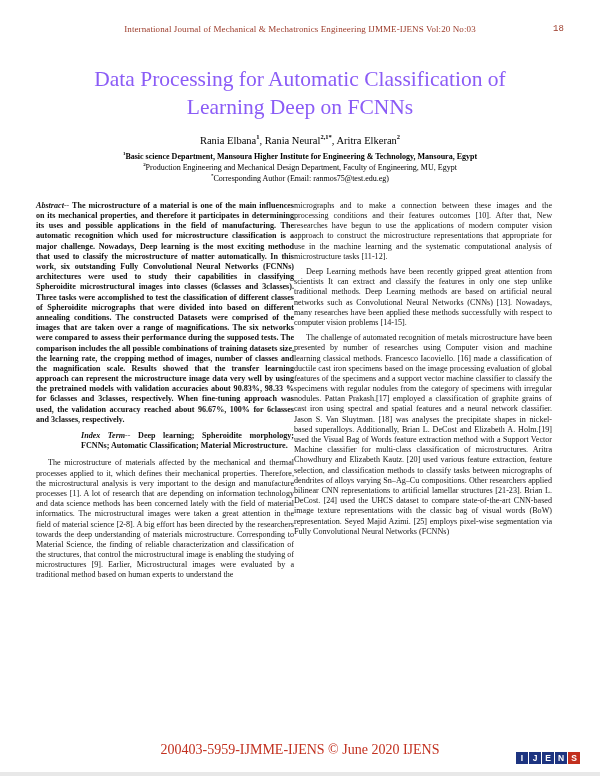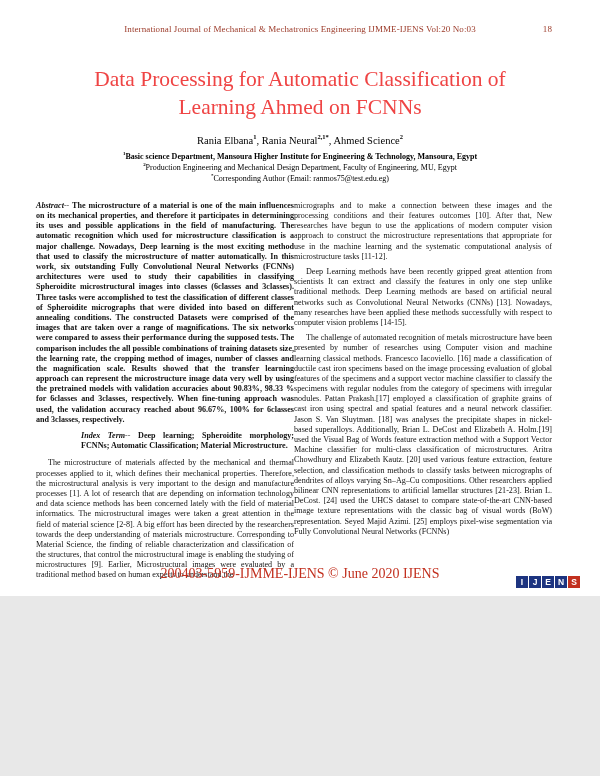--- a/index.html
+++ b/index.html
@@ -1,46 +1,47 @@
 <!DOCTYPE html>
 <html><head>
 <meta charset="utf-8">
 <style>
   * { margin: 0; padding: 0; box-sizing: border-box; }
   html, body { background: #e8e8e8; }
   body { font-family: "Liberation Serif", serif; color: #141414; }
   .page {
     position: relative;
-    width: 600px; height: 596px;
+    width: 600px; height: 772px;
     margin: 0 auto;
     background: #ffffff;
     padding: 24px 36px 12px 36px;
     overflow: hidden;
     box-shadow: 0 0 4px rgba(0,0,0,.25);
   }
   
   .running-head {
     position: relative;
     text-align: center;
     font-size: 9px;
     color: #9c3b2a;
     margin-bottom: 26px;
     letter-spacing: .1px;
   }
   .running-head .pagenum {
-    position: absolute; right: 12px; top: 0;
+    position: absolute; right: 0; top: 0;
     color: #9c3b2a;
+    font-family: Liberation Mono, monospace;
   }
   
   .title {
     text-align: center;
     font-size: 21.5px;
     font-weight: 400;
     line-height: 1.28;
-    color: #ef4444;
+    color: #8b5cf6;
     margin-bottom: 12px;
     margin-top: 32px;
   }
   .authors {
     text-align: center;
     font-size: 10.5px;
     margin-bottom: 5px;
     color: #000;
   }
   .authors sup, .affil sup { font-size: .62em; vertical-align: super; font-weight: bold; }
@@ -99,25 +100,25 @@
 
 <div class="page">
 
   <div class="running-head">
     <span>International Journal of Mechanical &amp; Mechatronics Engineering IJMME-IJENS Vol:20 No:03</span>
     <span class="pagenum">18</span>
   </div>
 
   <h1 class="title">
     <div>Data Processing for Automatic Classification of</div>
-    <div>Learning Ahmed on FCNNs</div>
+    <div>Learning Deep on FCNNs</div>
   </h1>
 
   <div class="authors">
-    <span>Rania Elbana</span><sup>1</sup><span>, </span><span>Rania Neural</span><sup>2,1*</sup><span>, </span><span>Ahmed Science</span><sup>2</sup>
+    <span>Rania Elbana</span><sup>1</sup><span>, </span><span>Rania Neural</span><sup>2,1*</sup><span>, </span><span>Aritra Elkeran</span><sup>2</sup>
   </div>
 
   <div class="affils">
     <div class="affil affil-1"><sup>1</sup><span>Basic science Department, Mansoura Higher Institute for Engineering &amp; Technology, Mansoura, Egypt</span></div>
     <div class="affil"><sup>2</sup><span>Production Engineering and Mechanical Design Department, Faculty of Engineering, MU, Egypt</span></div>
     <div class="affil"><sup>*</sup><span>Corresponding Author (Email: ranmos75@test.edu.eg)</span></div>
   </div>
 
   <div class="columns">
 

